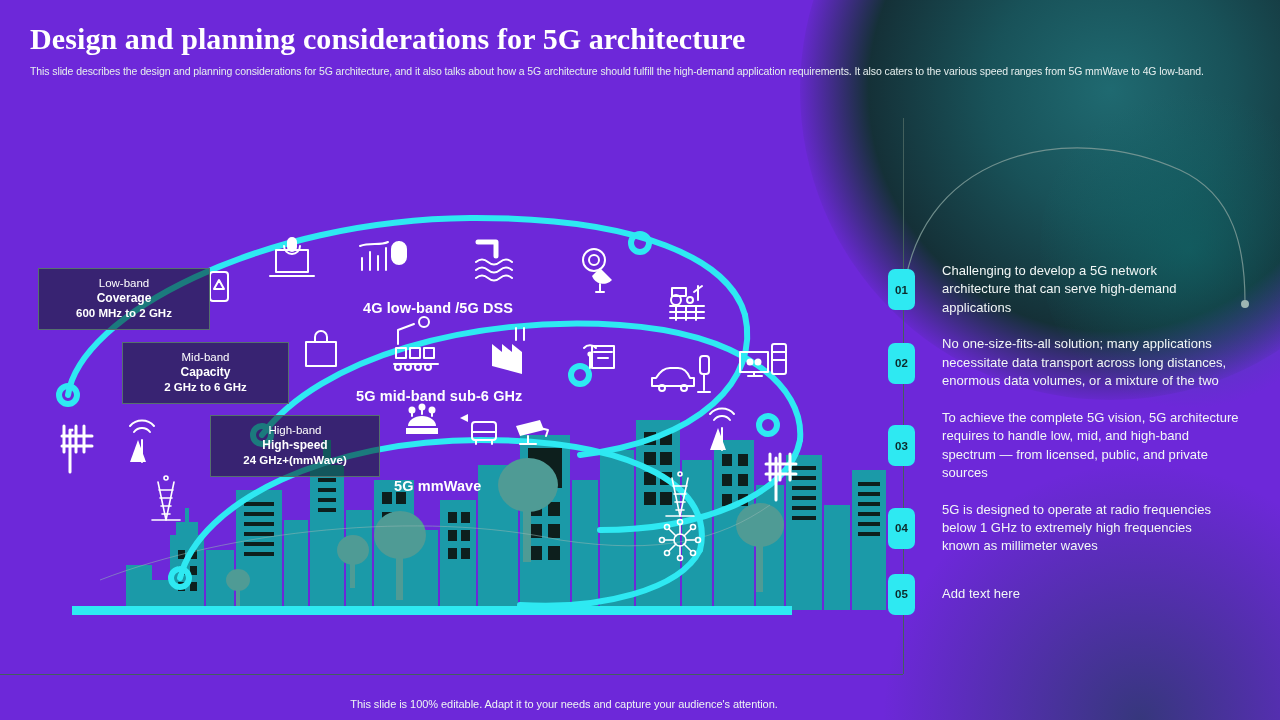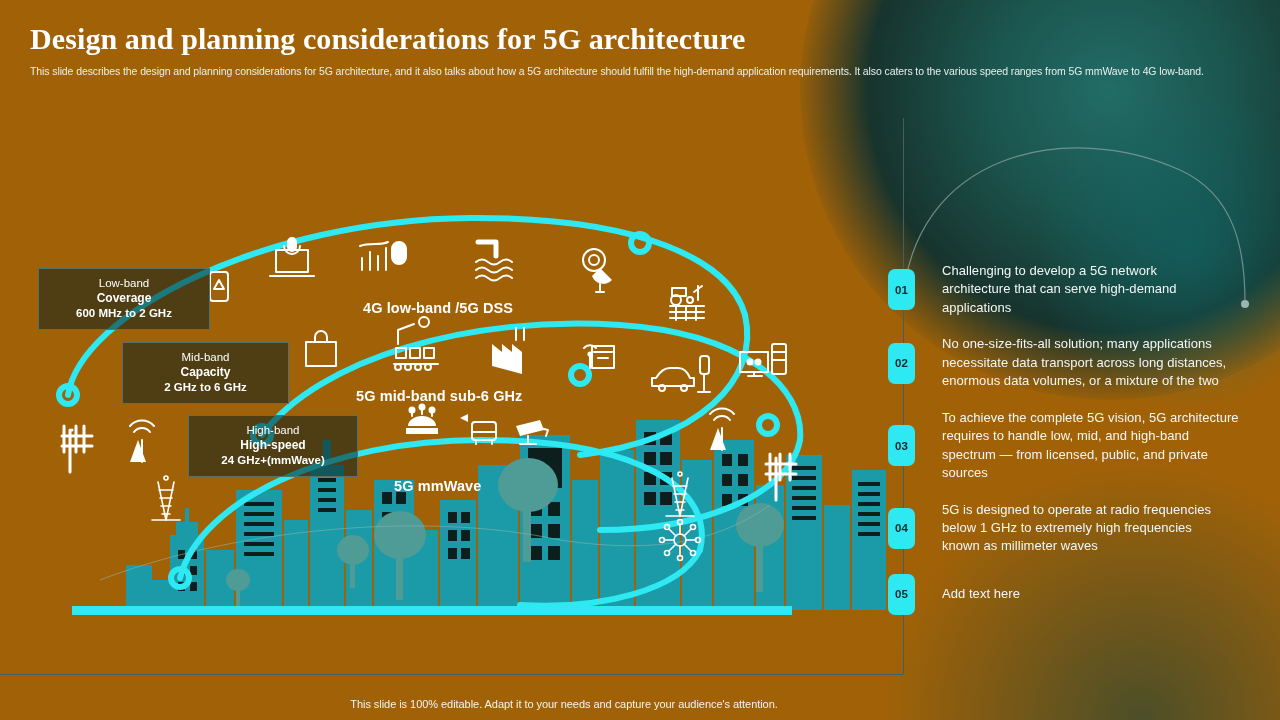--- a/index.html
+++ b/index.html
@@ -1,20 +1,20 @@
 <!DOCTYPE html>
 <html><head>
 <meta charset="utf-8">
 <style>
   html,body{margin:0;padding:0;background:#0b1a18;}
   body{width:1280px;height:720px;overflow:hidden;position:relative;
        font-family:"Liberation Sans", sans-serif;color:#ffffff;}
 
   
-  #slide{position:absolute;inset:0;background:#a16207;overflow:hidden;}
+  #slide{position:absolute;inset:0;background:#6d28d9;overflow:hidden;}
   #bg-glow-tr{position:absolute;right:-140px;top:-220px;width:620px;height:620px;
     border-radius:50%;
     background:radial-gradient(circle at 50% 50%, #1b6d6b 0%, #145452 28%, #10312f 55%, rgba(13,31,29,0) 72%);
     opacity:.95;pointer-events:none;}
   #bg-glow-r{position:absolute;right:-60px;top:80px;width:300px;height:340px;border-radius:50%;
     background:radial-gradient(circle at 50% 50%, #0f6f70 0%, rgba(13,31,29,0) 70%);
     opacity:.55;pointer-events:none;}
   #bg-glow-b{position:absolute;right:-120px;bottom:-260px;width:520px;height:520px;border-radius:50%;
     background:radial-gradient(circle at 50% 50%, #12413f 0%, rgba(13,31,29,0) 70%);
     opacity:.6;pointer-events:none;}
@@ -36,21 +36,21 @@
   #lbl-mid{left:356px;top:278px;}
   #lbl-mm{left:394px;top:368px;}
 
   .info-box{position:absolute;border:1px solid #55706d;background:rgba(13,31,29,.55);
             text-align:center;color:#ffffff;padding:7px 10px 8px 10px;}
   .info-box .l1{font-size:11.5px;line-height:1.28;text-align:center;}
   .info-box .l2{font-size:12px;font-weight:700;line-height:1.28;}
   .info-box .l3{font-size:11.5px;line-height:1.3;font-weight:bold;}
   #box-low{left:38px;top:268px;width:150px;}
   #box-mid{left:122px;top:342px;width:145px;}
-  #box-high{left:188px;top:415px;width:148px;}
+  #box-high{left:210px;top:415px;width:148px;}
 
   
   #rail{position:absolute;left:903px;top:118px;width:1px;height:556px;background:#43605d;}
   #list{position:absolute;left:888px;top:262px;width:380px;}
   .li{position:relative;display:flex;align-items:center;margin-bottom:18px;}
   .badge{flex:0 0 auto;width:27px;height:41px;border-radius:7px;background:#2ee9f2;
          color:#0d2b2c;font-size:11.5px;font-weight:700;display:flex;
          align-items:center;justify-content:center;letter-spacing:.2px;}
   .li-text{margin-left:27px;font-size:13px;line-height:1.42;color:#f2f7f6;
            letter-spacing:.05px;}

